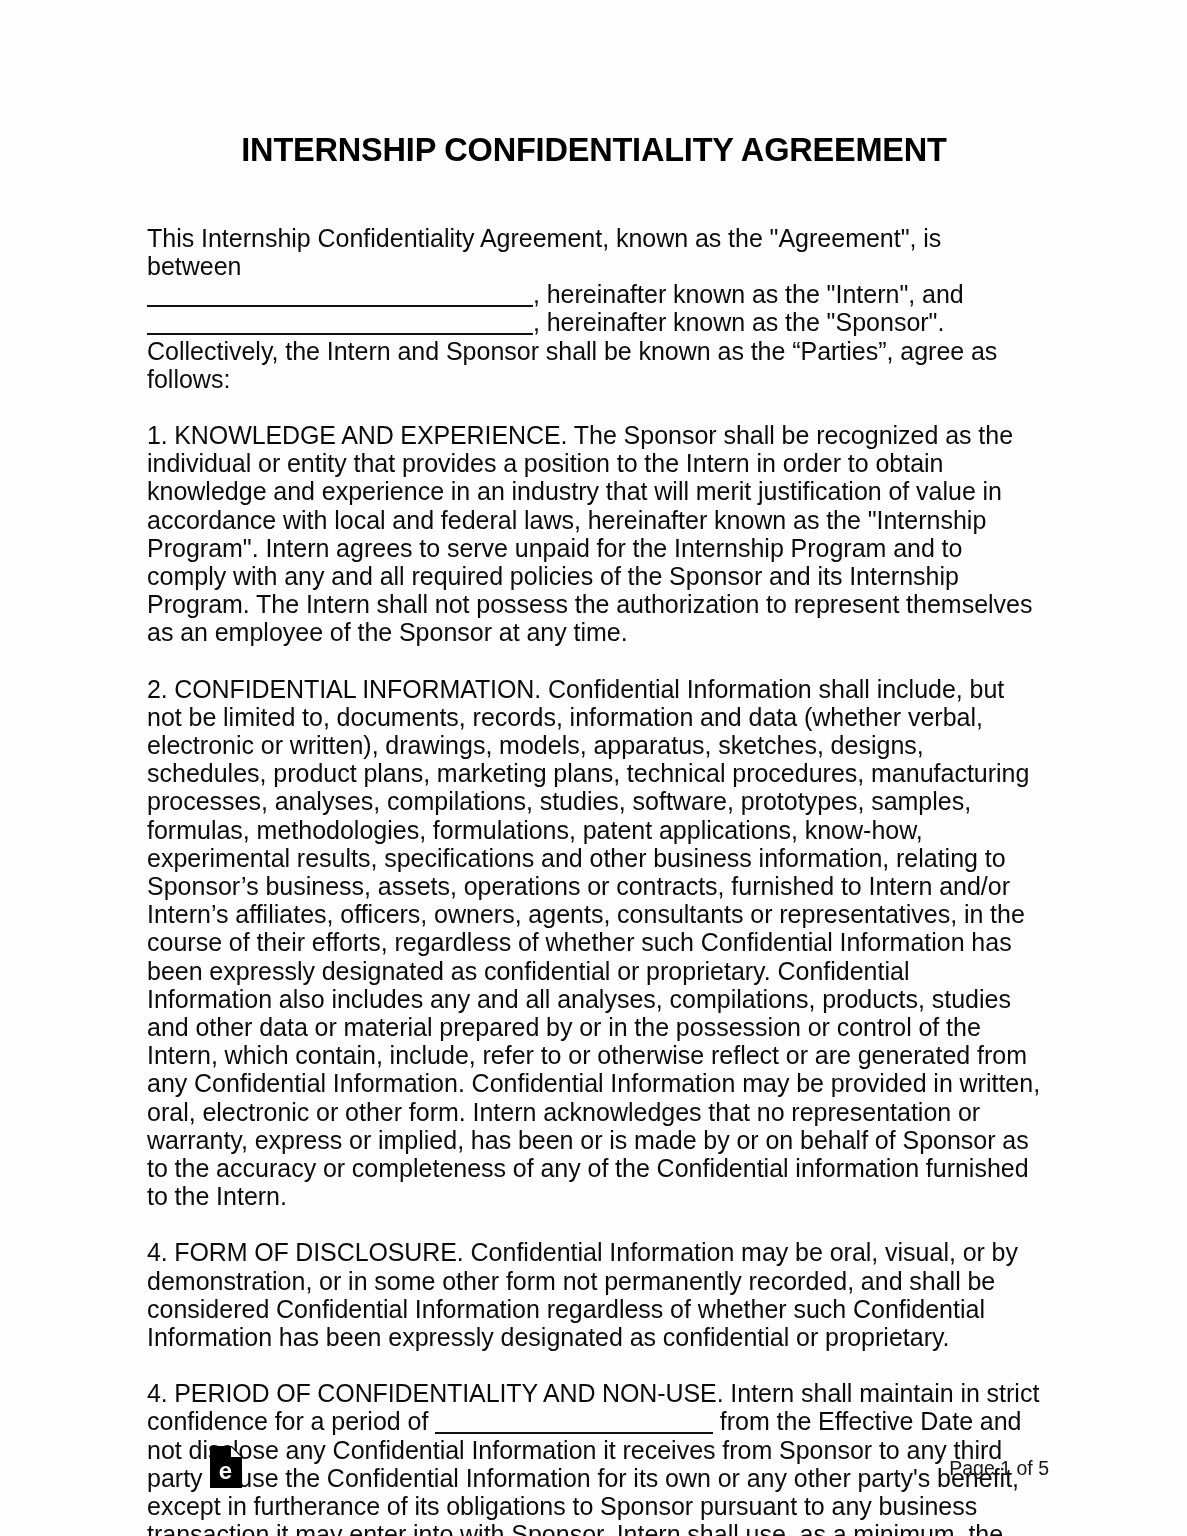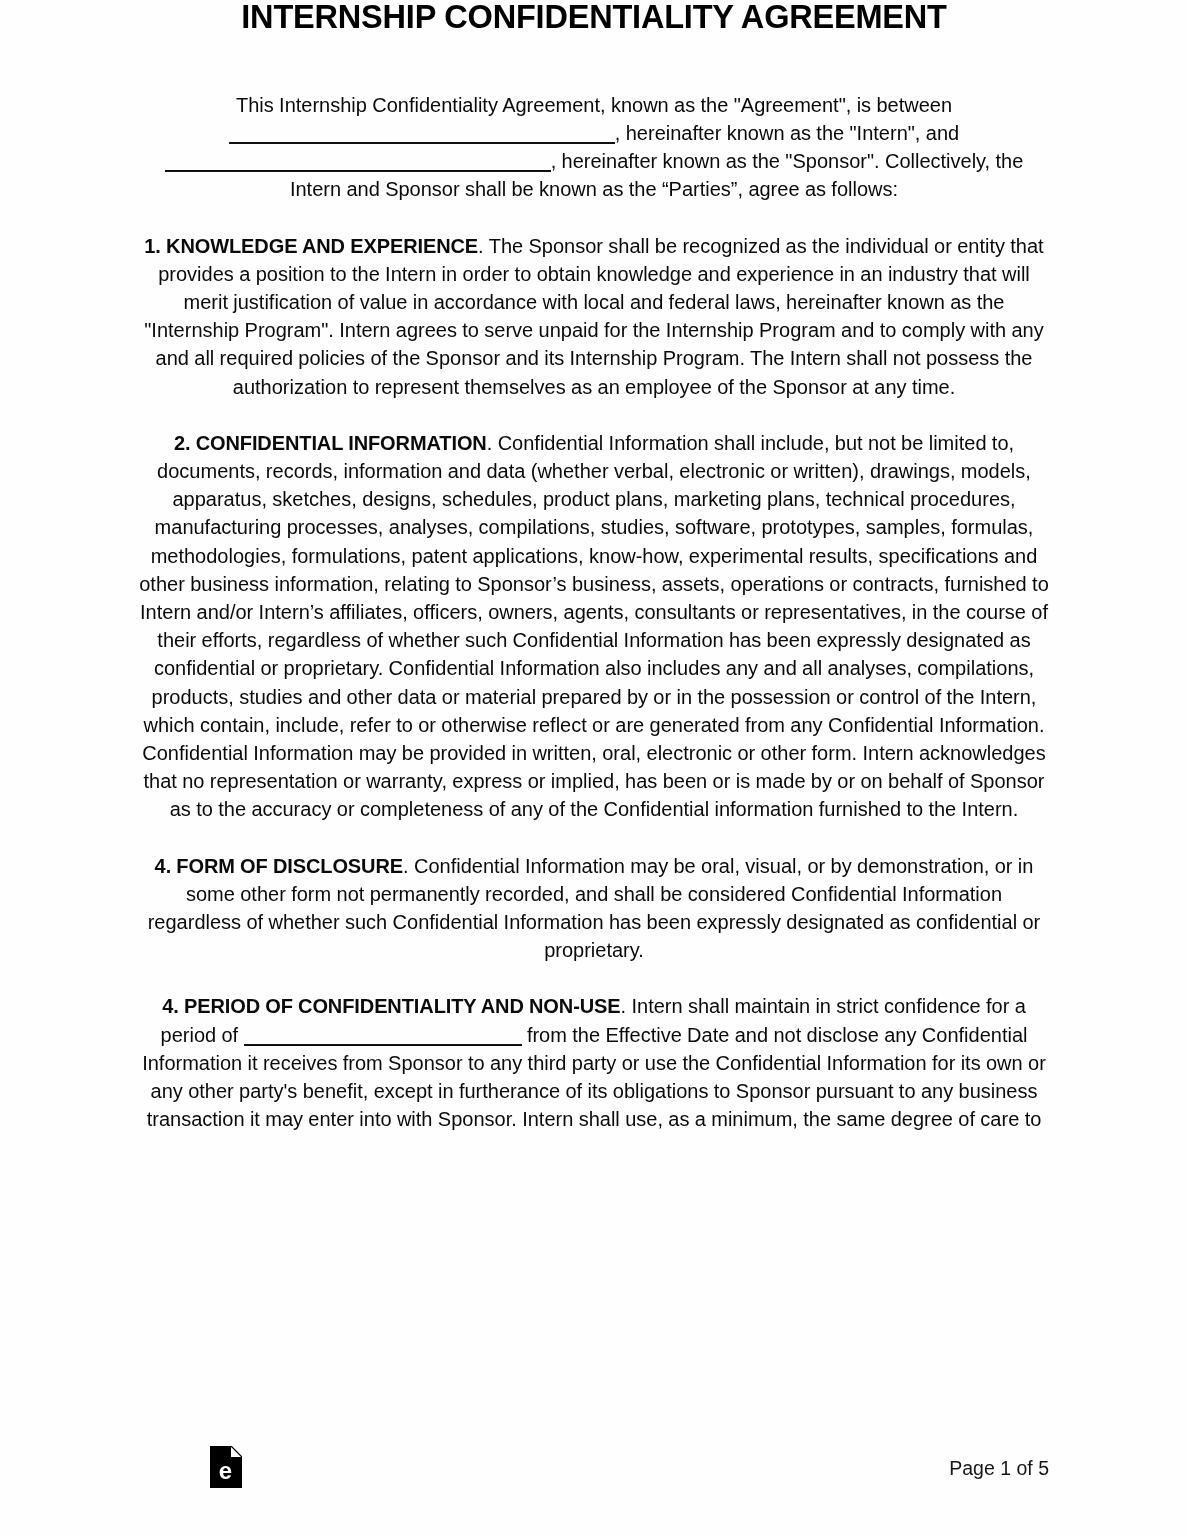--- a/index.html
+++ b/index.html
@@ -31,38 +31,39 @@
     top: 0;
     width: 910px;
   }
 
   .doc-title {
     text-align: center;
     font-size: 32.5px;
     font-weight: bold;
     letter-spacing: -0.2px;
     margin: 0;
+    padding-top: 133px;
     line-height: 1.1;
     color: #000;
   }
 
   .para {
-    font-size: 20px;
+    font-size: 25px;
     line-height: 28.2px;
-    margin: 0;
+    margin: 8px;
     color: #0b0b0b;
-    text-align: center;
+    text-align: left;
     word-spacing: -0.2px;
   }
 
   .para.intro { margin-top: 55px; }
   .para.sec   { margin-top: 28px; }
 
   .hd {
-    font-weight: bold;
+    font-weight: normal;
     letter-spacing: -0.1px;
   }
 
   
   .blank-full {
     display: inline-block;
     width: 386px;
     border-bottom: 2px solid #111;
     height: 21px;
     vertical-align: -4px;

